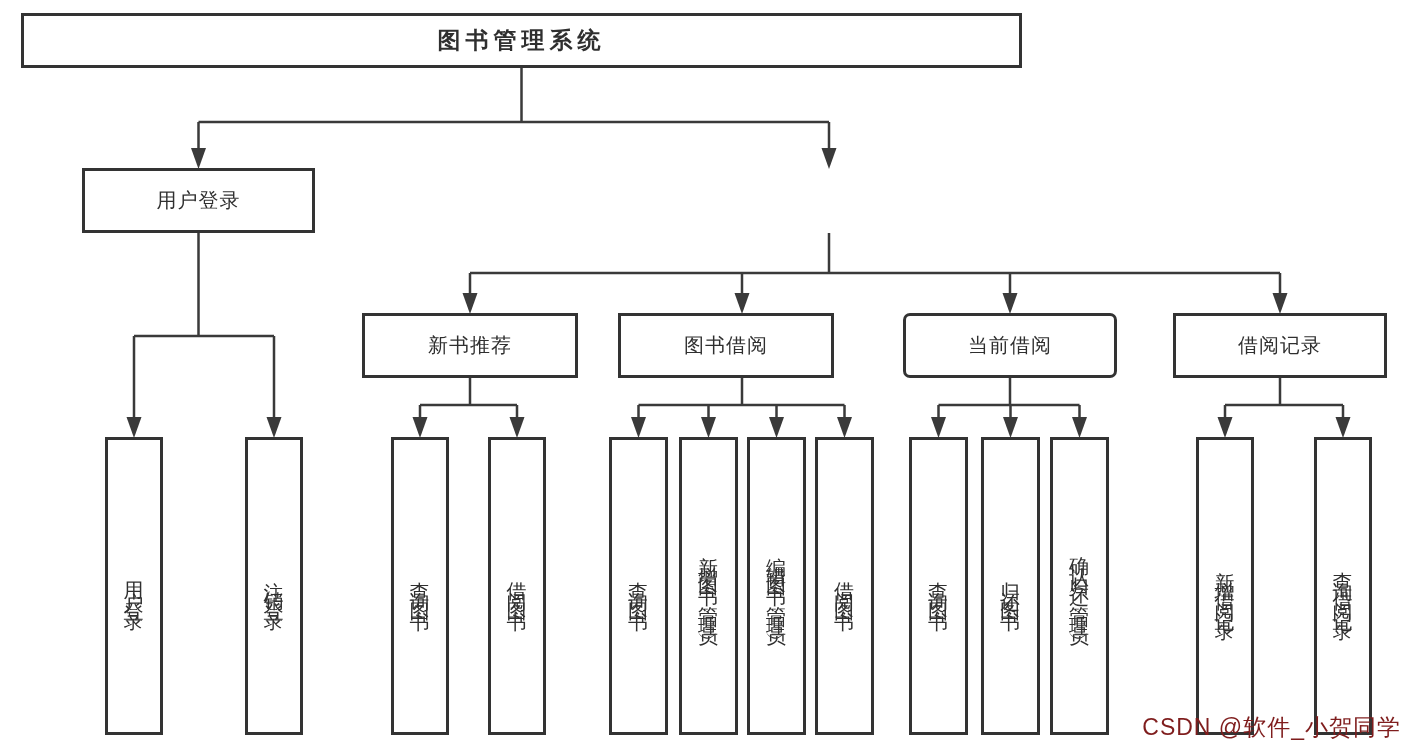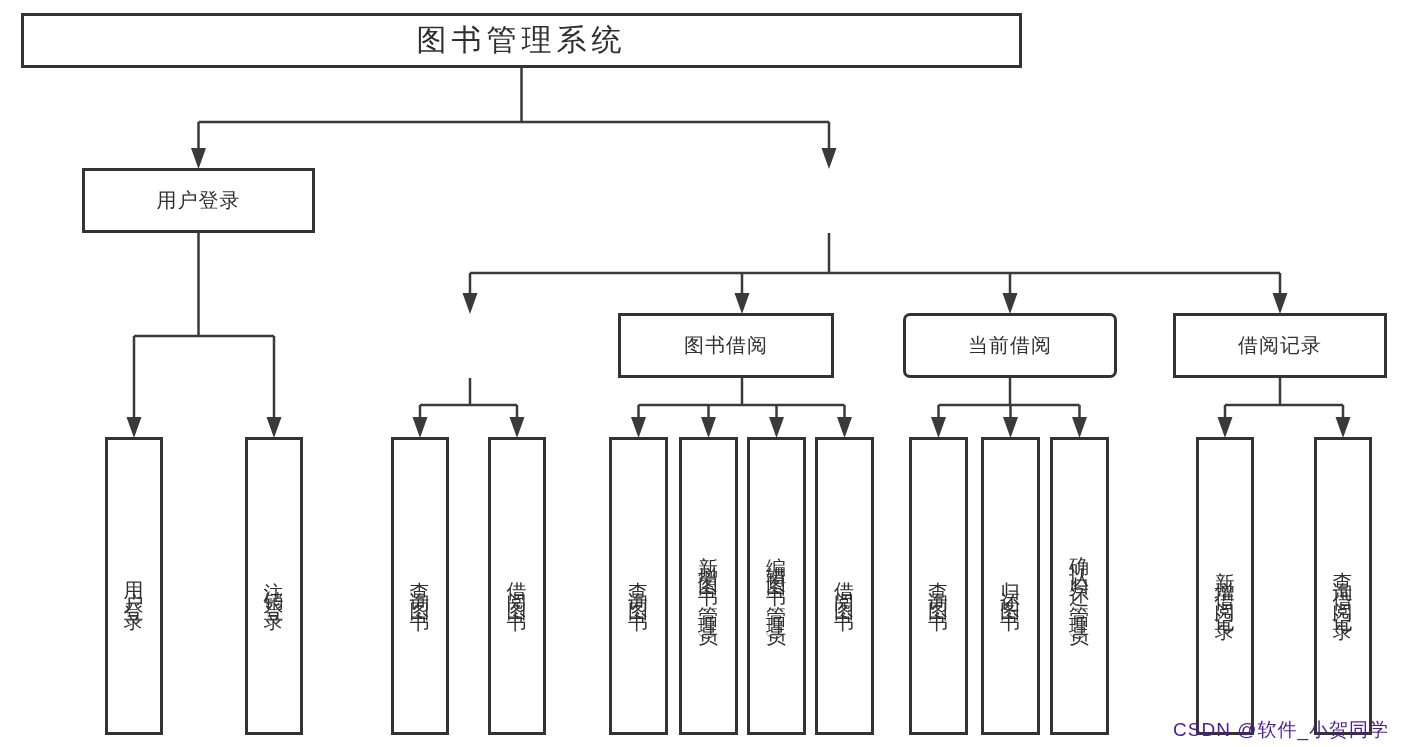--- a/index.html
+++ b/index.html
@@ -14,34 +14,34 @@
   .box{
     position:absolute;
     background:#ffffff;
     border:3px solid #333333;
     color:#2f2f2f;
     display:flex;align-items:center;justify-content:center;
     box-sizing:border-box;
     z-index:2;
   }
   .hbox{font-size:20px;letter-spacing:1px;white-space:nowrap;}
-  .rootbox{font-size:30px;letter-spacing:5px;}
+  .rootbox{font-size:23px;letter-spacing:5px;font-weight:bold;}
   .leaf{
     writing-mode:vertical-rl;
     text-orientation:mixed;
     font-size:20px;
     letter-spacing:10px;
     line-height:1;
   }
   .watermark{
     position:absolute;
-    right:16px;bottom:4px;
+    right:4px;bottom:4px;
     z-index:3;
-    color:#4c1d95;
-    font-size:19px;
+    color:#7f1d1d;
+    font-size:23px;
     letter-spacing:1px;
     white-space:nowrap;
   }
 </style>
 </head>
 <body>
 
 <div id="stage">
 
   <svg id="connectors" width="1405" height="747" viewBox="0 0 1405 747">
@@ -81,20 +81,21 @@
       <polygon points="1072,417 1087,417 1079.5,438"></polygon>
       <polygon points="1217.5,417 1232.5,417 1225,438"></polygon>
       <polygon points="1335.5,417 1350.5,417 1343,438"></polygon>
     </g>
   </svg>
 
   <div class="box hbox rootbox" style="left:21px;top:13px;width:1001px;height:55px;">图书管理系统</div>
 
   <div class="box hbox" style="left:82px;top:168px;width:233px;height:65px;">用户登录</div>
 
+  <div class="box hbox" style="left:362px;top:313px;width:216px;height:65px;">新书推荐</div>
   <div class="box hbox" style="left:618px;top:313px;width:216px;height:65px;">图书借阅</div>
   <div class="box hbox" style="left:903px;top:313px;width:214px;height:65px;border-radius:7px;">当前借阅</div>
   <div class="box hbox" style="left:1173px;top:313px;width:214px;height:65px;">借阅记录</div>
 
   <div class="box leaf" style="left:105px;top:437px;width:58px;height:298px;">用户登录</div>
   <div class="box leaf" style="left:245px;top:437px;width:58px;height:298px;">注销登录</div>
 
   <div class="box leaf" style="left:391px;top:437px;width:58px;height:298px;">查询图书</div>
   <div class="box leaf" style="left:488px;top:437px;width:58px;height:298px;">借阅图书</div>
 

